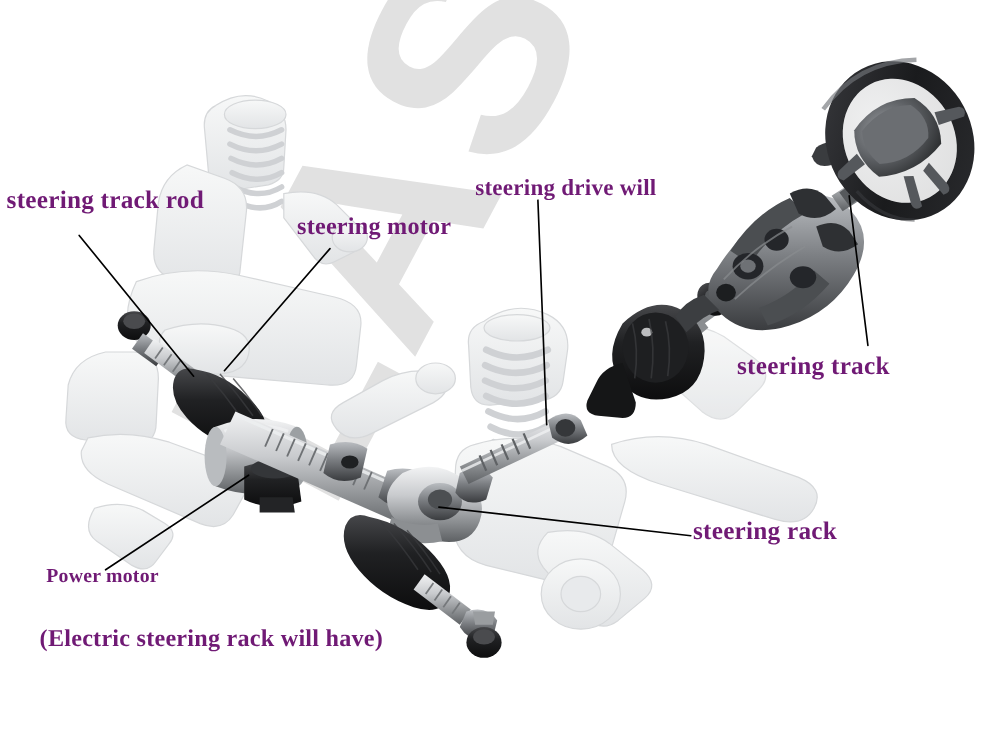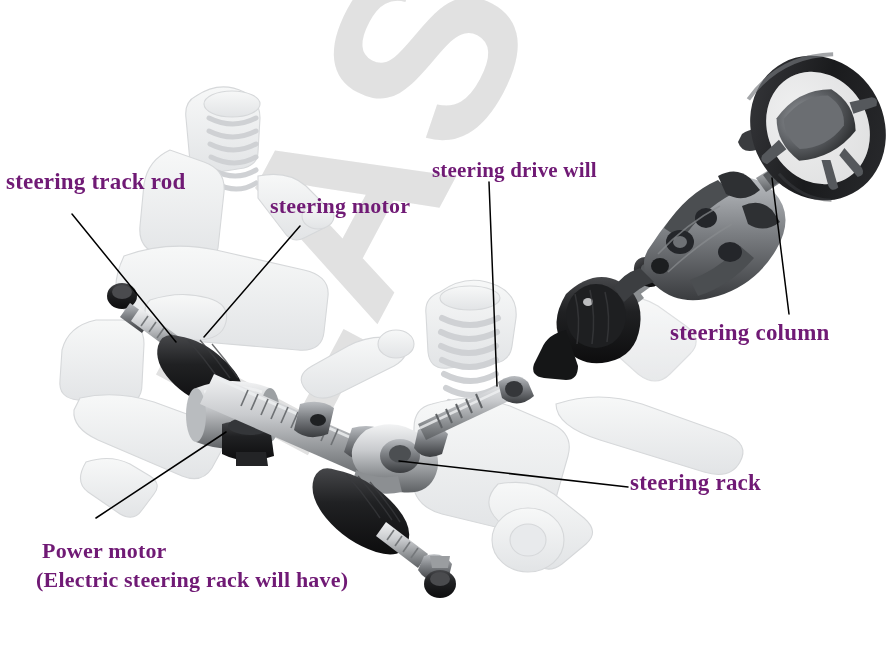--- a/index.html
+++ b/index.html
@@ -29,21 +29,21 @@
     font-weight: bold;
     white-space: nowrap;
     line-height: 1;
     letter-spacing: 0.2px;
   }
   .lbl-track-rod   { left: 6px;   top: 170px; font-size: 23px; }
   .lbl-boot        { left: 270px; top: 195px; font-size: 22px; }
   .lbl-drive-shaft { left: 432px; top: 160px; font-size: 21px; }
   .lbl-column      { left: 670px; top: 321px; font-size: 23px; }
   .lbl-rack        { left: 630px; top: 471px; font-size: 23px; font-family: Liberation Serif, serif; }
-  .lbl-motor       { left: 42px;  top: 514px; font-size: 22px; margin-top: 26px; }
+  .lbl-motor       { left: 42px;  top: 514px; font-size: 18px; }
   .lbl-motor-note  { left: 36px;  top: 553px; font-size: 22px; margin-top: 16px; }
 </style>
 </head>
 <body>
 
 <div id="stage">
 
   <svg id="diagram-svg" viewBox="0 0 895 667">
     <defs>
       <linearGradient id="gMetal" x1="0" y1="0" x2="0" y2="1">
@@ -313,21 +313,21 @@
       <line x1="96" y1="518" x2="226" y2="432"></line>
     </g>
   </svg>
 
   <div class="label lbl-track-rod">steering track rod</div>
 
   <div class="label lbl-boot">steering motor</div>
 
   <div class="label lbl-drive-shaft">steering drive will</div>
 
-  <div class="label lbl-column">steering column</div>
+  <div class="label lbl-column">steering track</div>
 
   <div class="label lbl-rack">steering rack</div>
 
   <div class="label lbl-motor">Power motor</div>
 
   <div class="label lbl-motor-note">(Electric steering rack will have)</div>
 
 </div>
 
 </body></html>

